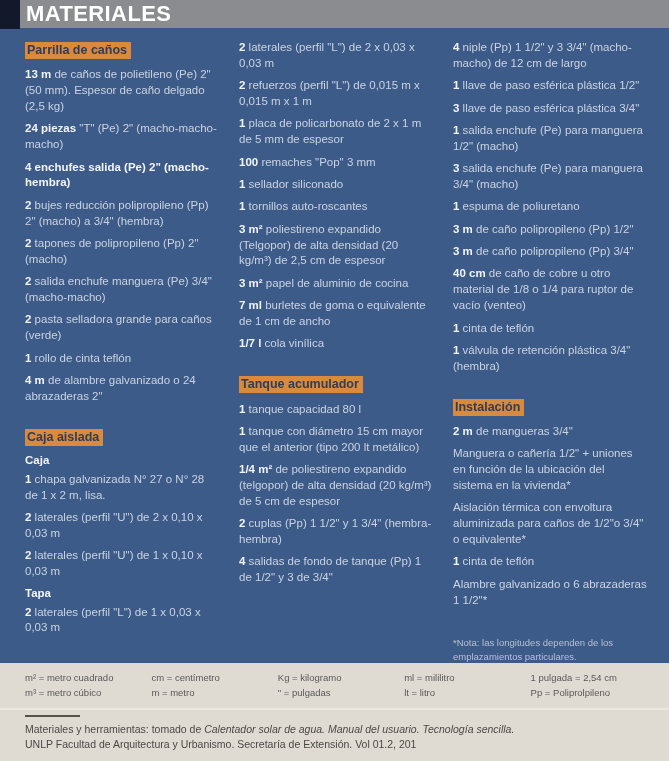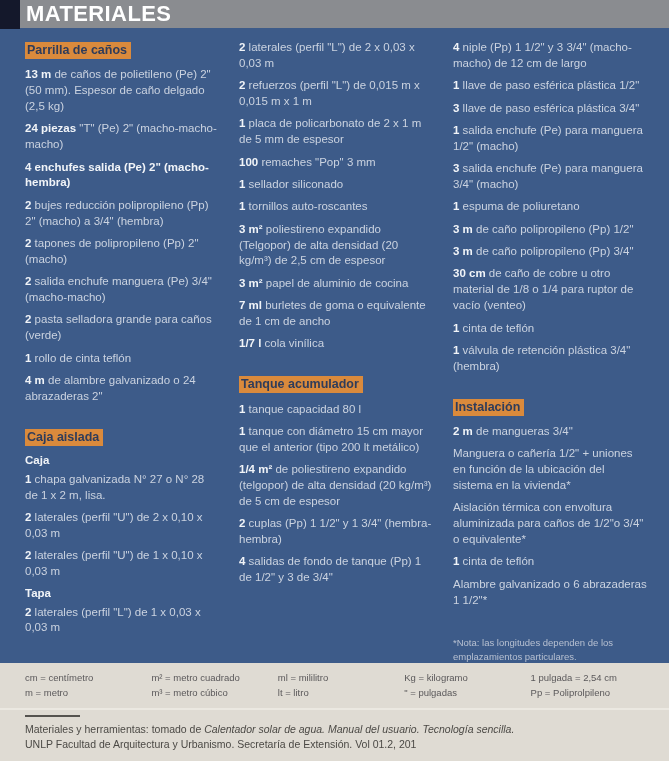--- a/index.html
+++ b/index.html
@@ -125,49 +125,49 @@
       </div>
       <div class="col">
         <div class="item"><b>4 </b>niple (Pp) 1 1/2" y 3 3/4" (macho-macho) de 12 cm de largo</div>
         <div class="item"><b>1 </b>llave de paso esférica plástica 1/2"</div>
         <div class="item"><b>3 </b>llave de paso esférica plástica 3/4"</div>
         <div class="item"><b>1 </b>salida enchufe (Pe) para manguera 1/2" (macho)</div>
         <div class="item"><b>3 </b>salida enchufe (Pe) para manguera 3/4" (macho)</div>
         <div class="item"><b>1 </b>espuma de poliuretano</div>
         <div class="item"><b>3 m </b>de caño polipropileno (Pp) 1/2"</div>
         <div class="item"><b>3 m </b>de caño polipropileno (Pp) 3/4"</div>
-        <div class="item"><b>30 cm </b>de caño de cobre u otro material de 1/8 o 1/4 para ruptor de vacío (venteo)</div>
+        <div class="item"><b>40 cm </b>de caño de cobre u otro material de 1/8 o 1/4 para ruptor de vacío (venteo)</div>
         <div class="item"><b>1 </b>cinta de teflón</div>
         <div class="item"><b>1 </b>válvula de retención plástica 3/4" (hembra)</div>
         <div class="sec-header"><span>Instalación</span></div>
         <div class="item"><b>2 m </b>de mangueras 3/4"</div>
         <div class="item">Manguera o cañería 1/2" + uniones en función de la ubicación del sistema en la vivienda*</div>
         <div class="item">Aislación térmica con envoltura aluminizada para caños de 1/2"o 3/4" o equivalente*</div>
         <div class="item"><b>1 </b>cinta de teflón</div>
         <div class="item">Alambre galvanizado o 6 abrazaderas 1 1/2"*</div>
         <div class="note">*Nota: las longitudes dependen de los emplazamientos particulares.</div>
       </div>
     </div>
 
   <div class="legend" id="legend">
       <div class="legend-group">
+        <div>m² = metro cuadrado</div>
+        <div>m³ = metro cúbico</div>
+      </div>
+      <div class="legend-group">
         <div>cm = centímetro</div>
         <div>m = metro</div>
       </div>
       <div class="legend-group">
-        <div>m² = metro cuadrado</div>
-        <div>m³ = metro cúbico</div>
+        <div>Kg = kilogramo</div>
+        <div>" = pulgadas</div>
       </div>
       <div class="legend-group">
         <div>ml = mililitro</div>
         <div>lt = litro</div>
-      </div>
-      <div class="legend-group">
-        <div>Kg = kilogramo</div>
-        <div>" = pulgadas</div>
       </div>
       <div class="legend-group">
         <div>1 pulgada = 2,54 cm</div>
         <div>Pp = Poliprolpileno</div>
       </div>
     </div>
 
   <div class="footer">
     <div class="footer-rule"></div>
     <div class="footer-line"><span>Materiales y herramientas: tomado de </span><i>Calentador solar de agua. Manual del usuario. Tecnología sencilla.</i></div>

